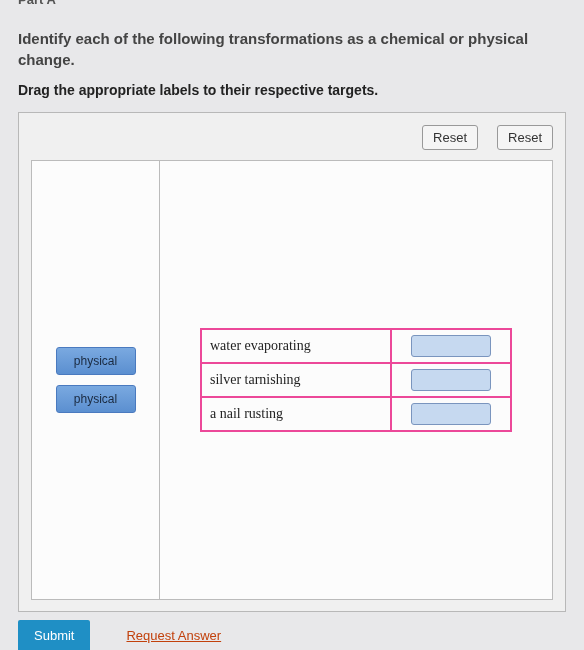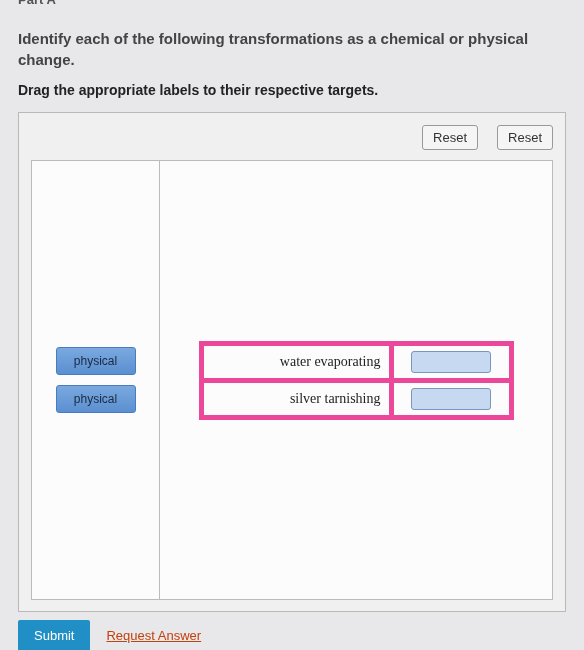--- a/index.html
+++ b/index.html
@@ -93,22 +93,22 @@
       justify-content: center;
       padding: 10px;
     }
     table.items {
       border-collapse: collapse;
       font-family: Georgia, 'Times New Roman', serif;
       font-size: 14px;
       color: #222;
     }
     table.items td {
-      border: 5px solid #ec4899;
-      text-align: right;
+      border: 2px solid #ec4899;
+      text-align: left;
     }
     table.items td.desc {
       width: 190px;
       padding: 8px 8px;
     }
     table.items td.slot {
       width: 120px;
       padding: 4px;
     }
     .slot-target {
@@ -118,21 +118,21 @@
       background: #c6d9f0;
       border: 1px solid #7a95be;
       border-radius: 3px;
     }
     .bottom-actions {
       position: absolute;
       left: 18px;
       bottom: 0;
       display: flex;
       align-items: center;
-      gap: 16px;
+      gap: 36px;
       height: 30px;
     }
     .submit-btn {
       background: #1f8fc5;
       color: #fff;
       border: none;
       padding: 8px 16px;
       font-size: 13px;
       cursor: pointer;
       border-radius: 2px 2px 0 0;
@@ -173,20 +173,26 @@
             <td class="slot">
               <div class="slot-target"></div>
             </td>
           </tr>
           <tr>
             <td class="desc">silver tarnishing</td>
             <td class="slot">
               <div class="slot-target"></div>
             </td>
           </tr>
+          <tr>
+            <td class="desc">a nail rusting</td>
+            <td class="slot">
+              <div class="slot-target"></div>
+            </td>
+          </tr>
         </tbody>
           </table>
       </div>
     </div>
   </div>
 </div>
 
 <div class="bottom-actions">
   <button class="submit-btn">Submit</button>
   <span class="request-link">Request Answer</span>

